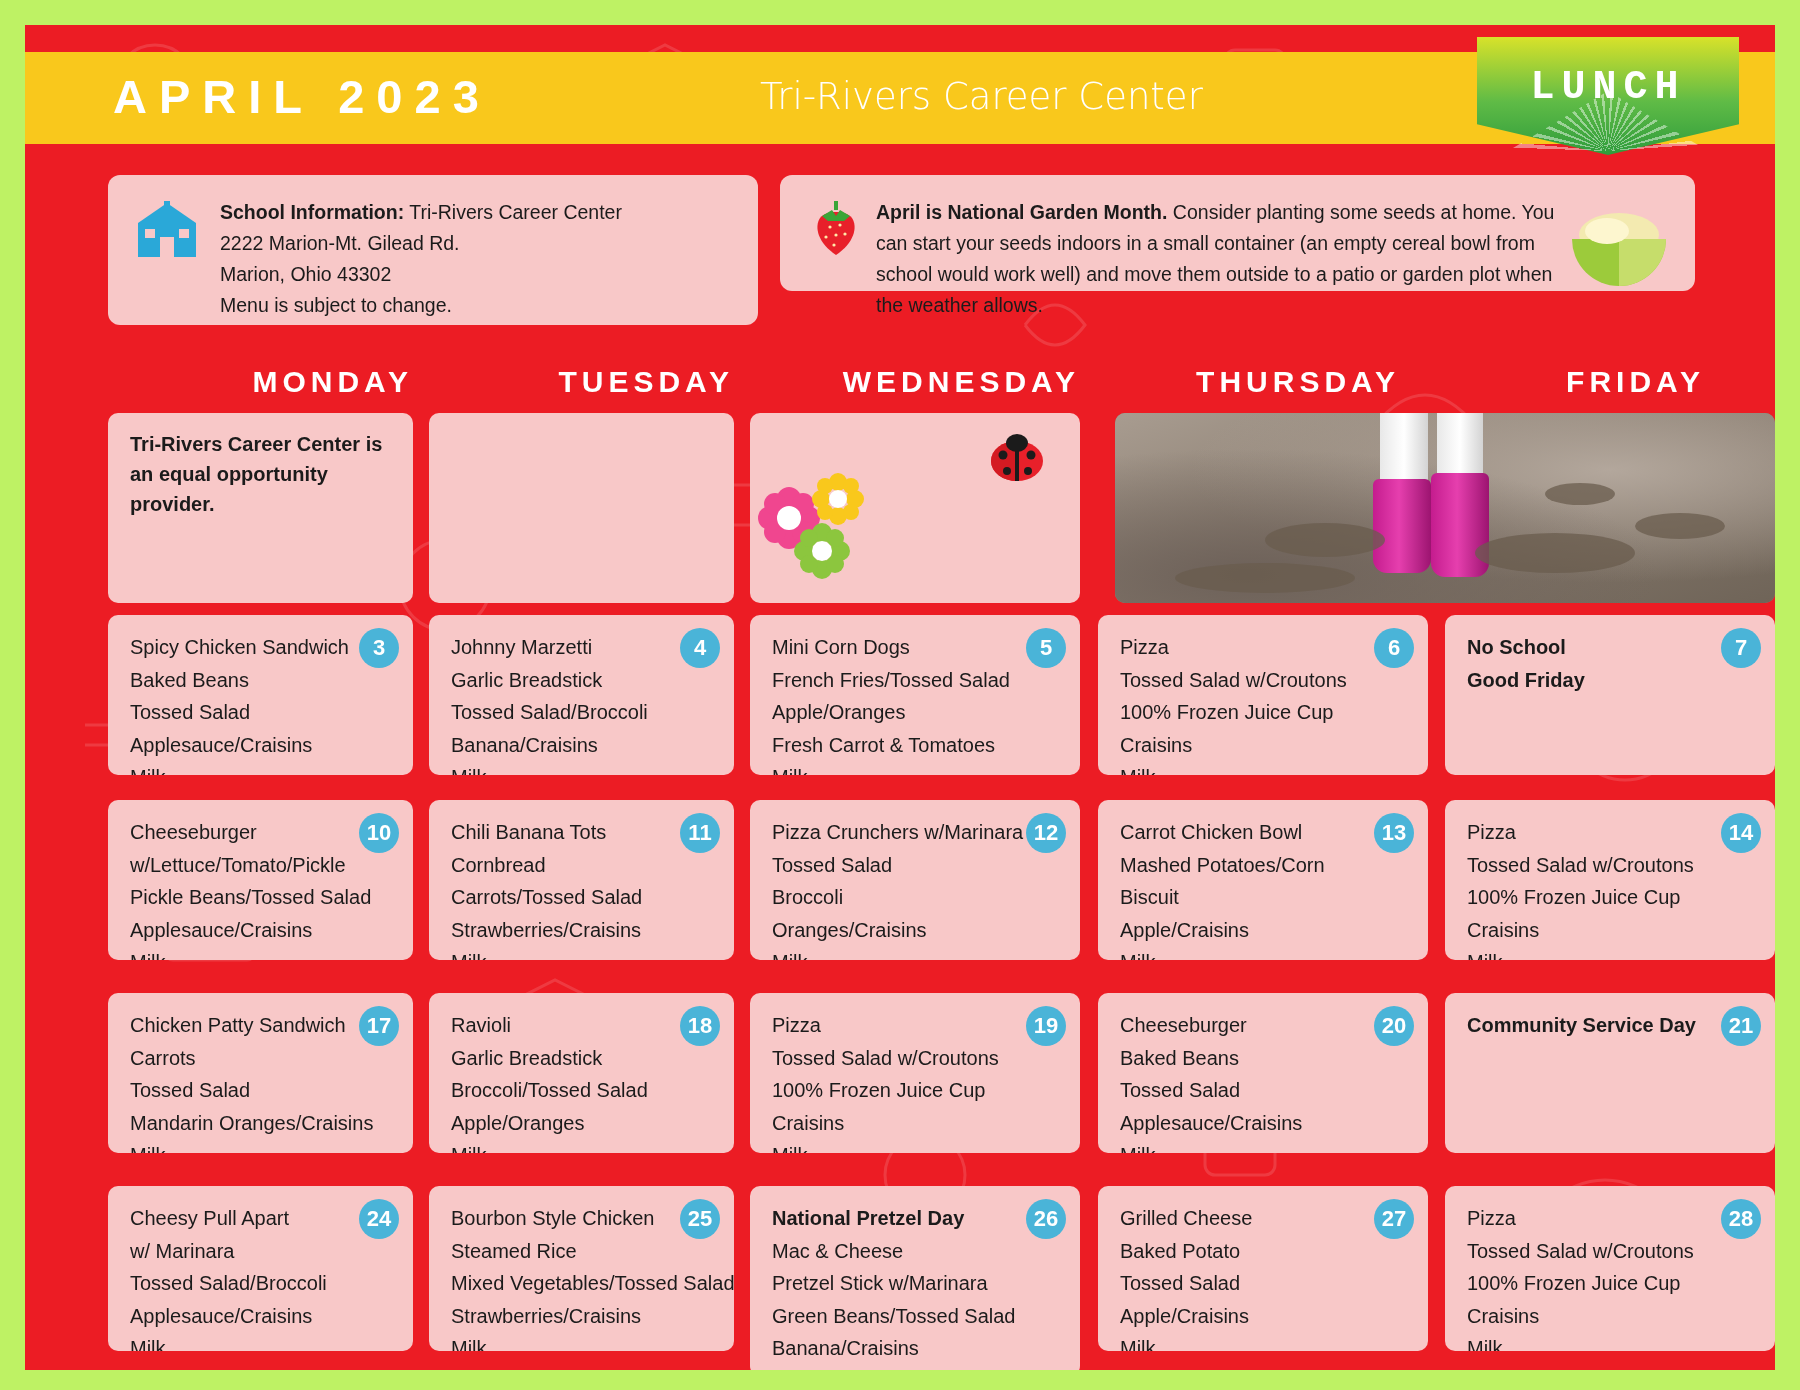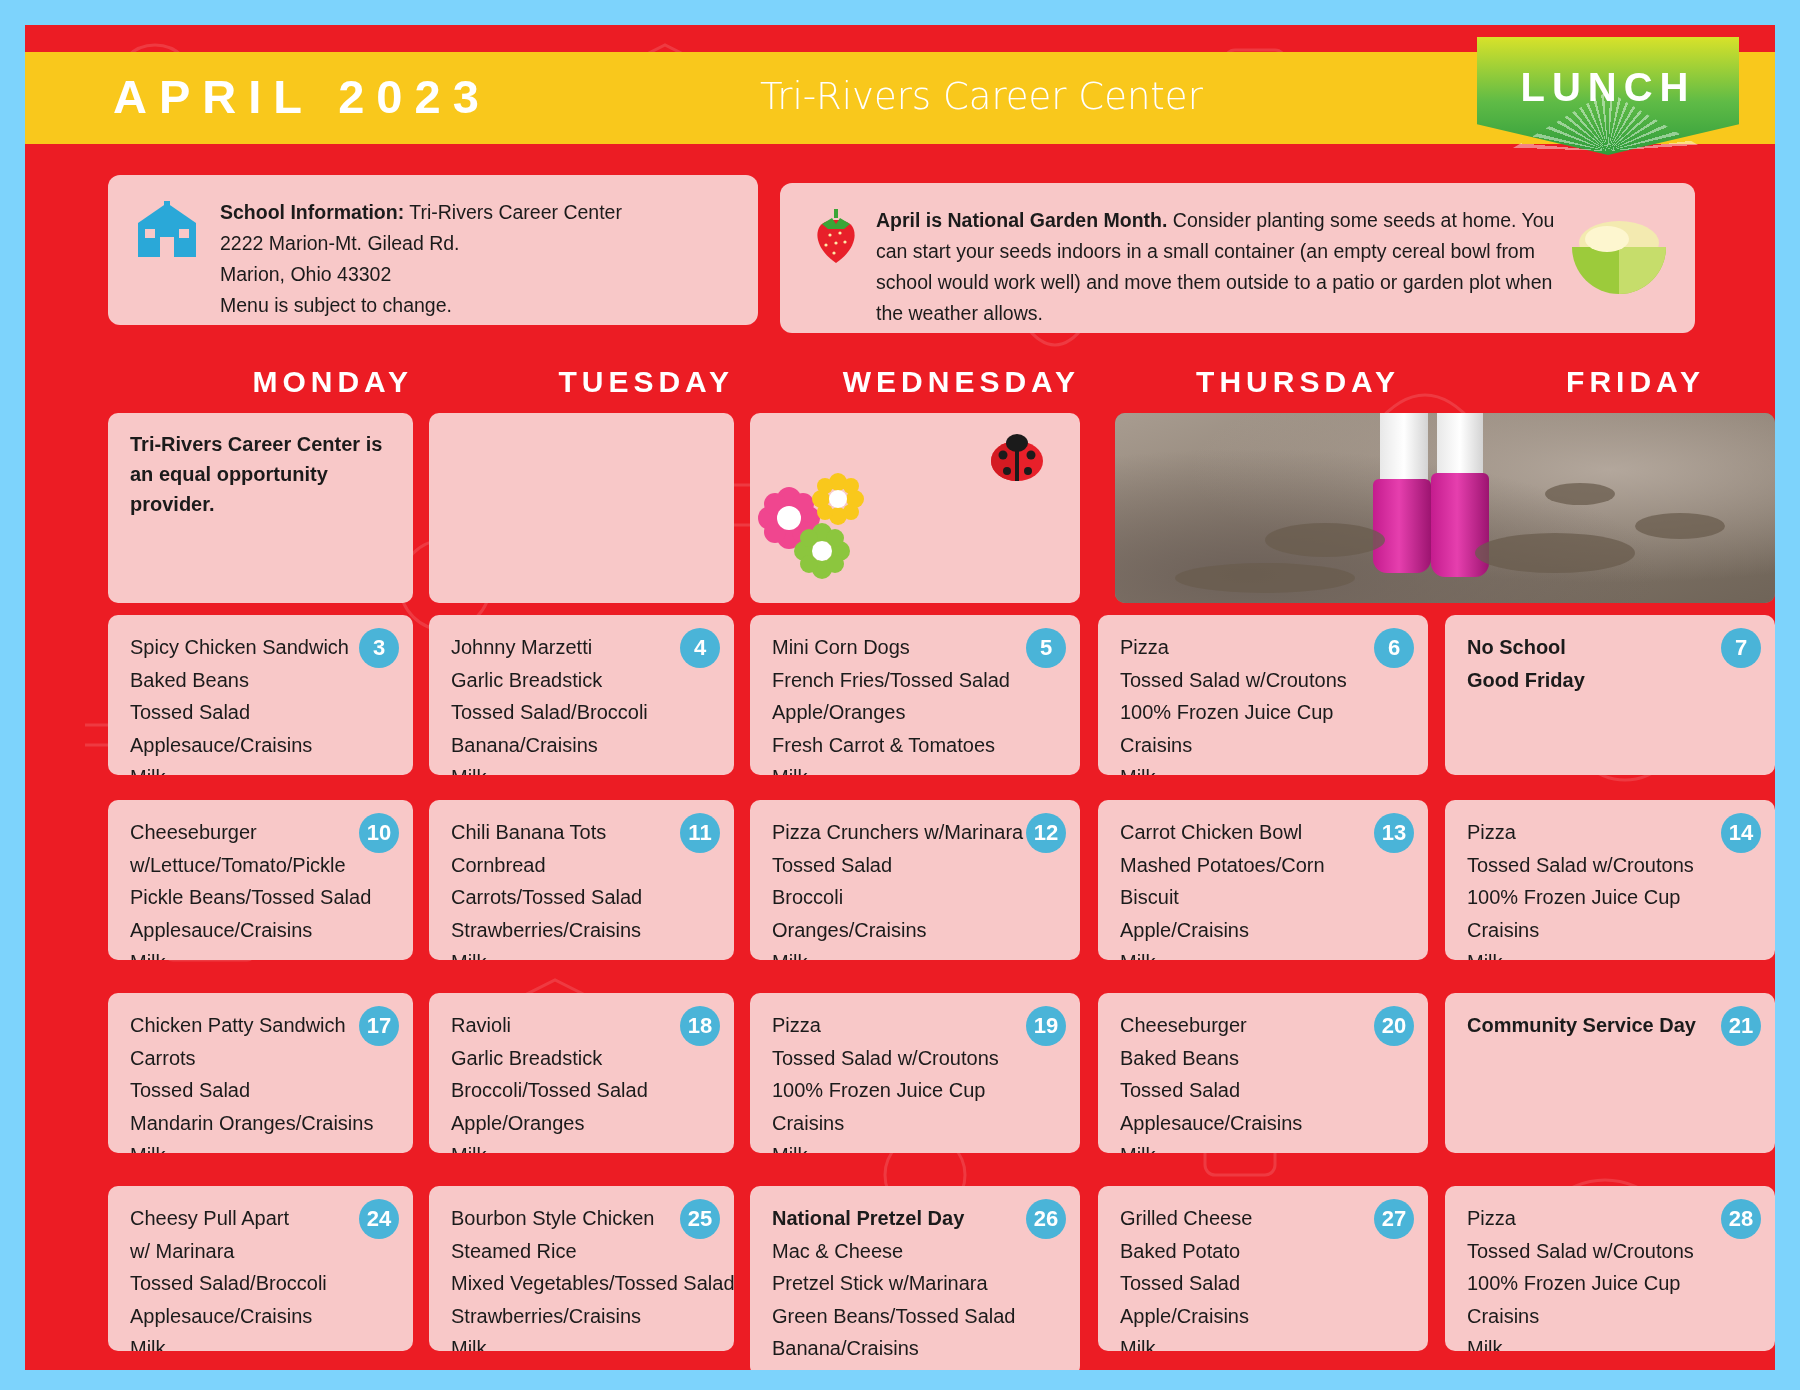--- a/index.html
+++ b/index.html
@@ -10,21 +10,21 @@
   body {
     width: 1800px;
     height: 1390px;
     font-family: "Liberation Sans", sans-serif;
     overflow: hidden;
   }
   .page {
     position: relative;
     width: 1800px;
     height: 1390px;
-    background: #7dd3fc;
+    background: #bef264;
   }
   .poster {
     position: absolute;
     left: 25px;
     top: 25px;
     width: 1750px;
     height: 1345px;
     background: #ec1c24;
     overflow: hidden;
   }
@@ -90,40 +90,40 @@
   }
   .lunch-badge .label {
     position: absolute;
     width: 100%;
     top: 28px;
     text-align: center;
     font-size: 40px;
     letter-spacing: 7px;
     font-weight: bold;
     color: #ffffff;
+    font-family: Liberation Mono, monospace;
   }
 
   
   .infobox {
     position: absolute;
     background: #f8c8c8;
     border-radius: 12px;
   }
   #school-info-box {
     left: 83px;
     top: 150px;
     width: 650px;
     height: 150px;
   }
   #garden-info-box {
     left: 755px;
     top: 150px;
     width: 915px;
-    height: 150px;
-    margin-top: 8px;
+    height: 116px;
   }
   .info-text {
     position: absolute;
     font-size: 19.5px;
     line-height: 31px;
     color: #1b1b1b;
   }
   #school-info-box .info-text { left: 112px; top: 22px; width: 500px; }
   #garden-info-box .info-text { left: 96px; top: 22px; width: 700px; }
   .info-text b { font-weight: bold; }

